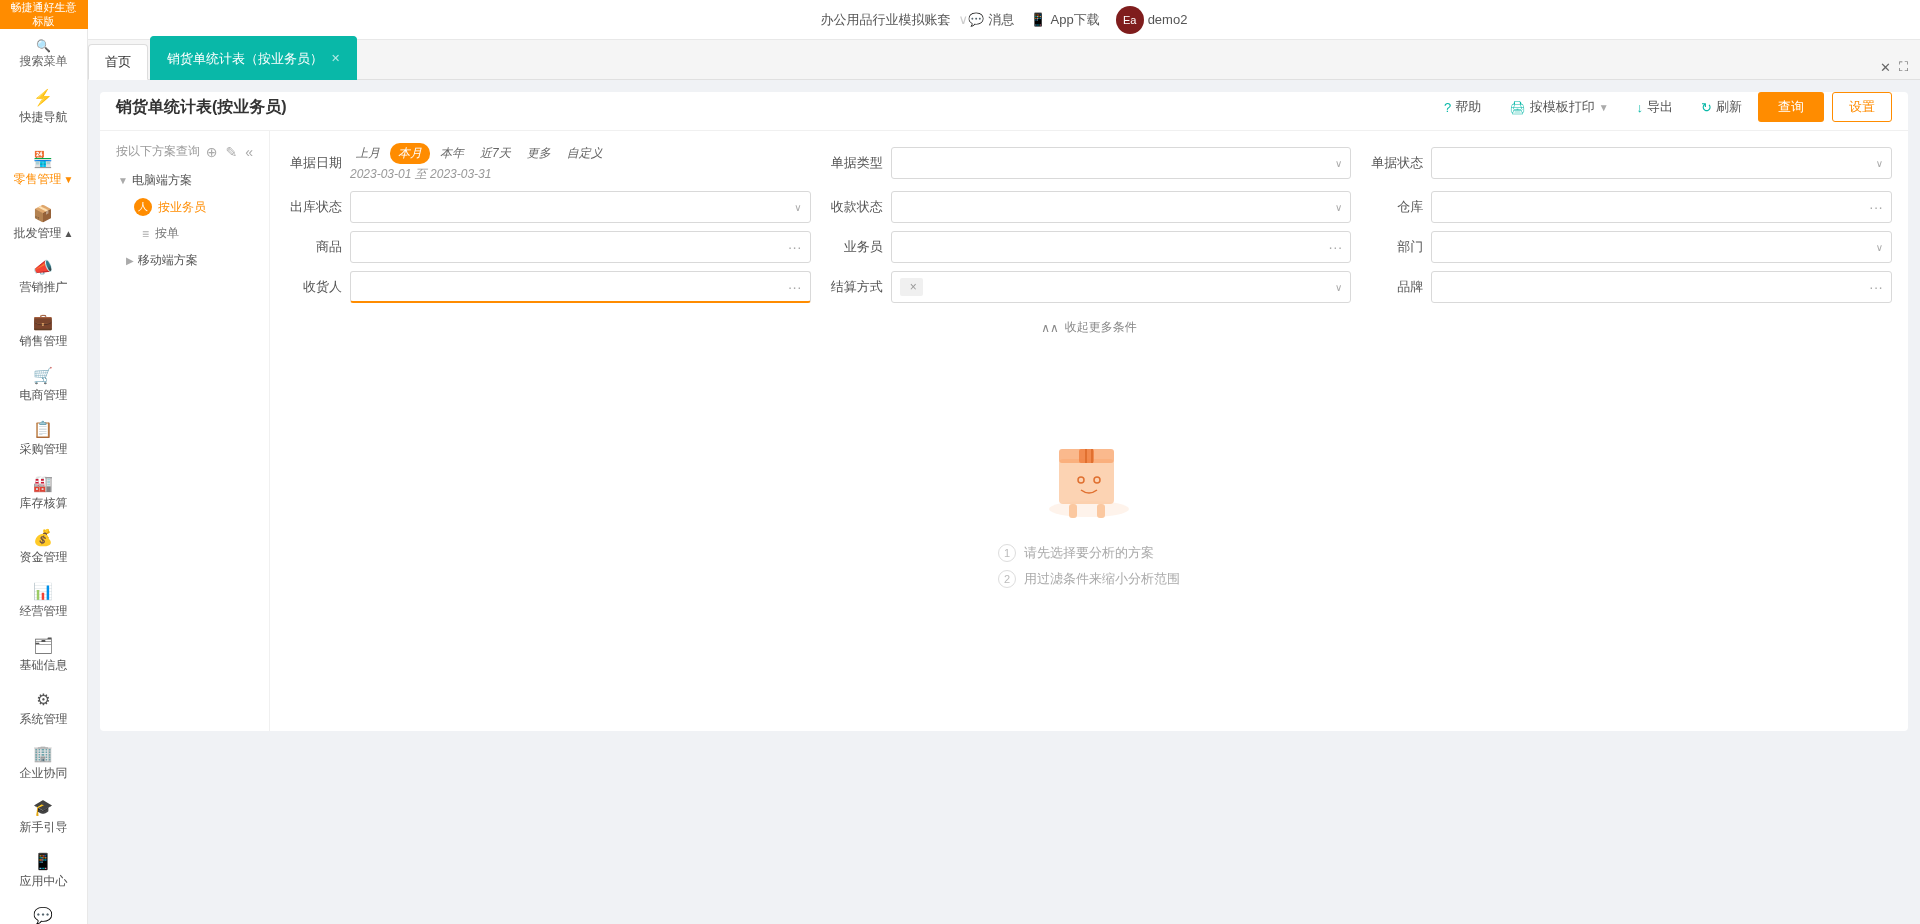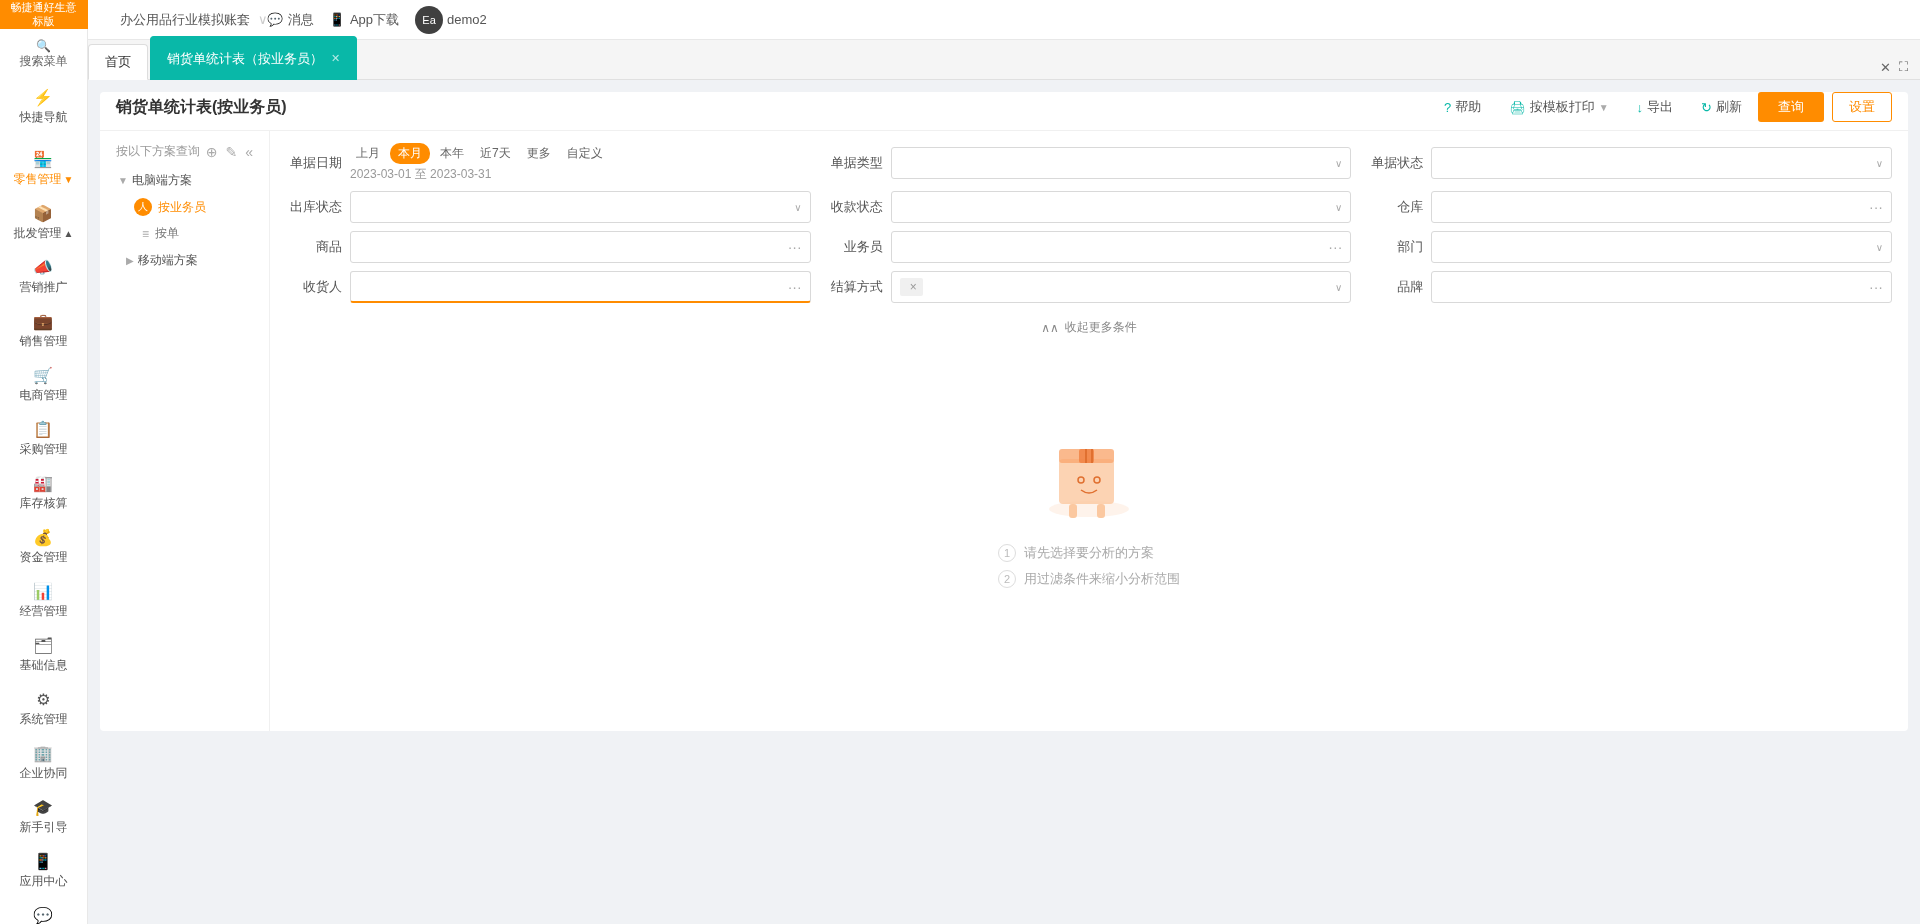--- a/index.html
+++ b/index.html
@@ -14,26 +14,26 @@
     .sidebar-item.active { color: #ff8c00; }
     .sidebar-item .icon { font-size: 16px; }
     .sidebar-item .has-arrow { display: flex; align-items: center; gap: 2px; }
     .sidebar-item .arrow { font-size: 10px; }
     .sidebar-divider { width: 60%; height: 1px; background: #eee; margin: 4px auto; }
 
     
     .main { flex: 1; display: flex; flex-direction: column; overflow: hidden; }
 
     
-    .topbar { height: 40px; background: #fff; display: flex; align-items: center; justify-content: flex-start; padding: 0 32px; border-bottom: 1px solid #e8e8e8; }
+    .topbar { height: 40px; background: #fff; display: flex; align-items: center; justify-content: center; padding: 0 4px; border-bottom: 1px solid #e8e8e8; }
     .topbar-left { display: flex; align-items: center; gap: 8px; font-size: 13px; color: #555; }
     .topbar-left .breadcrumb-arrow { color: #ccc; }
     .topbar-right { display: flex; align-items: center; gap: 16px; font-size: 13px; color: #555; }
     .topbar-right .icon-btn { display: flex; align-items: center; gap: 4px; cursor: pointer; }
-    .avatar { width: 28px; height: 28px; border-radius: 50%; background: #404040; display: flex; align-items: center; justify-content: center; color: #fff; font-size: 11px; overflow: hidden; }
+    .avatar { width: 28px; height: 28px; border-radius: 50%; background: #7f1d1d; display: flex; align-items: center; justify-content: center; color: #fff; font-size: 11px; overflow: hidden; }
 
     
     .tabs { height: 40px; background: #f5f5f5; display: flex; align-items: flex-end; padding: 0 0 0 0; border-bottom: 1px solid #e0e0e0; }
     .tab { height: 36px; padding: 0 16px; display: flex; align-items: center; gap: 8px; font-size: 13px; cursor: pointer; border-radius: 4px 4px 0 0; background: #e8e8e8; color: #666; border: 1px solid #ddd; border-bottom: none; margin-right: 2px; margin-top: 48px; }
     .tab.home { background: #fff; color: #333; border-bottom: 1px solid #fff; margin-bottom: -1px; }
     .tab.active { background: #09b8a8; color: #fff; border-color: #09b8a8; margin-bottom: -1px; height: 44px; }
     .tab-close { font-size: 11px; cursor: pointer; opacity: 0.7; }
 
     
     .content { flex: 1; overflow: auto; background: #f0f2f5; }
@@ -64,21 +64,21 @@
     .scheme-sub-item { display: flex; align-items: center; gap: 6px; padding: 4px 12px 4px 28px; font-size: 12px; color: #777; cursor: pointer; }
     .scheme-sub-icon { color: #aaa; font-size: 12px; }
     .mobile-scheme-header { display: flex; align-items: center; gap: 4px; padding: 6px 4px 4px 12px; font-size: 12px; color: #555; cursor: pointer; }
 
     
     .right-panel { flex: 1; padding: 12px 16px; }
     .filter-grid { display: grid; grid-template-columns: 1fr 1fr 1fr; gap: 10px 16px; margin-bottom: 8px; }
     .filter-row { display: flex; align-items: center; gap: 8px; }
     .filter-label { font-size: 13px; color: #555; white-space: nowrap; min-width: 56px; text-align: right; }
     .filter-control { flex: 1; display: flex; align-items: center; border: 1px solid #d9d9d9; border-radius: 3px; padding: 5px 8px; background: #fff; min-height: 32px; position: relative; }
-    .filter-control.date-range { border: none; padding: 0; flex-direction: column; align-items: flex-start; gap: 2px; }
+    .filter-control.date-range { border: none; padding: 0; flex-direction: column; align-items: flex-start; gap: 2px; font-style: italic; }
     .date-tabs { display: flex; align-items: center; gap: 4px; }
     .date-tab { font-size: 12px; color: #666; cursor: pointer; padding: 2px 6px; border-radius: 2px; }
     .date-tab.active { background: #ff8c00; color: #fff; border-radius: 10px; padding: 2px 8px; }
     .date-range-text { font-size: 12px; color: #999; }
     .filter-select { display: flex; align-items: center; justify-content: space-between; width: 100%; }
     .filter-select .arrow { color: #aaa; font-size: 10px; }
     .filter-ellipsis { color: #aaa; font-size: 14px; cursor: pointer; }
     .filter-tag { display: flex; align-items: center; gap: 4px; background: #f0f0f0; border-radius: 2px; padding: 2px 6px; font-size: 12px; }
     .filter-tag .close { cursor: pointer; color: #999; }
     .filter-input { border: none; outline: none; width: 100%; font-size: 13px; color: #333; }

